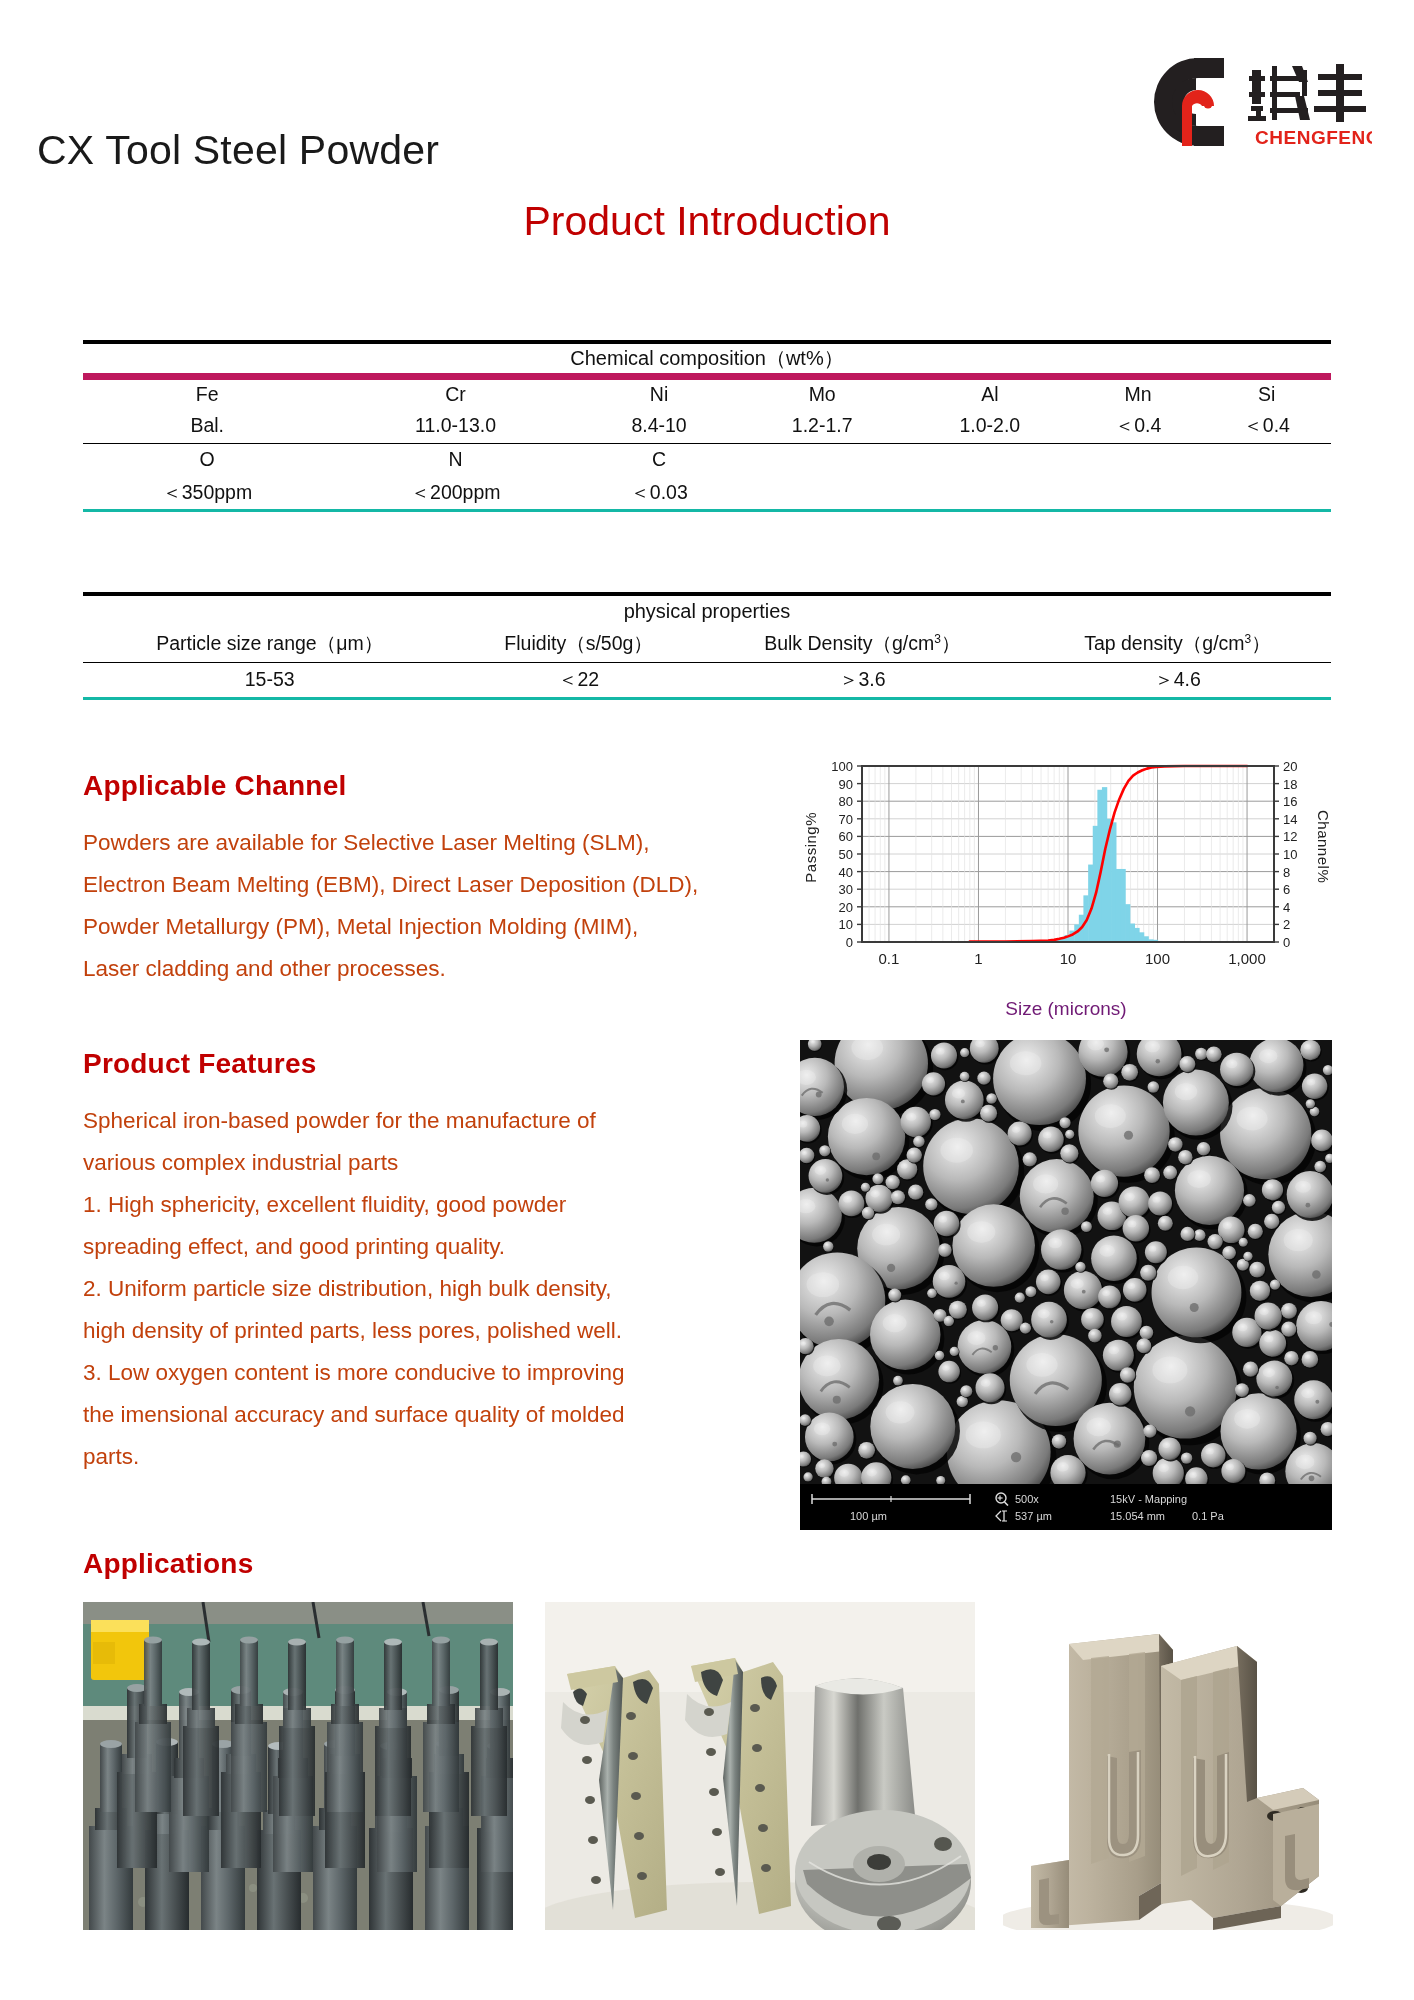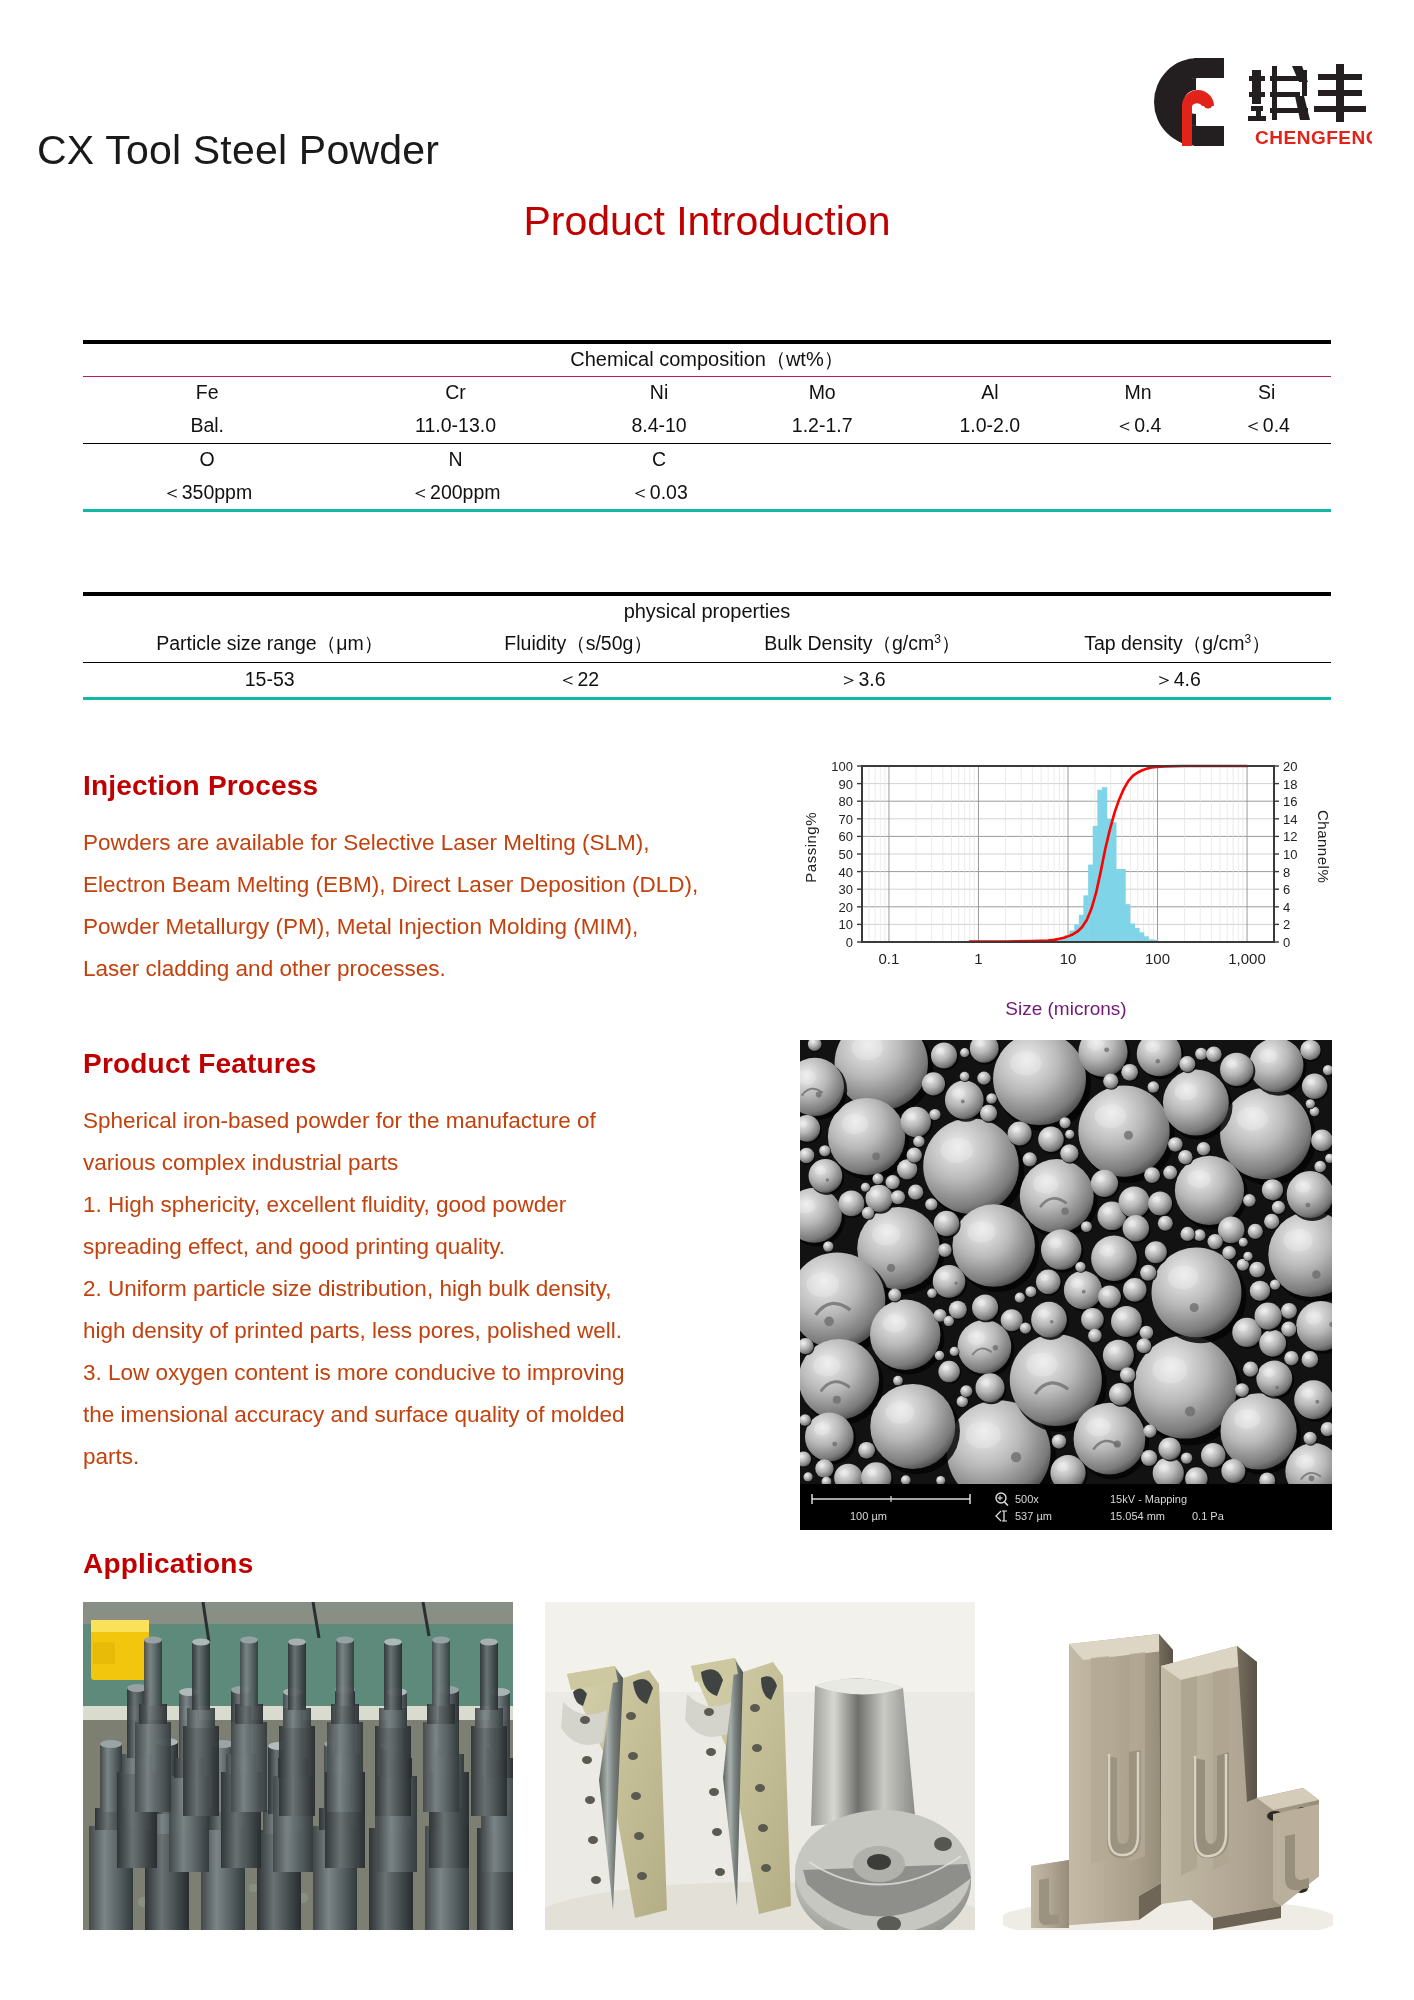--- a/index.html
+++ b/index.html
@@ -44,21 +44,21 @@
   }
   #h-phys  { position: absolute; left: 83px; top: 283px; }
   #h-proc  { position: absolute; left: 83px; top: 770px; }
   #h-feat  { position: absolute; left: 83px; top: 1048px; }
   #h-apps  { position: absolute; left: 83px; top: 1548px; }
 
   
   .tbl { position: absolute; border-collapse: collapse; font-size: 19.5px; }
   .tbl td, .tbl th { font-weight: 400; text-align: center; padding: 0; }
   .rule-top    { border-top: 4px solid #000; }
-  .rule-dbl    { border-bottom: 1px solid #be185d; }
+  .rule-dbl    { border-bottom: 7px solid #be185d; }
   .rule-thin   { border-bottom: 1.6px solid #000; }
   .rule-bot    { border-bottom: 3px solid #14b8a6; }
 
   #tbl-chem { left: 83px; top: 340px; width: 1248px; }
   #tbl-chem .hdr-row td { height: 34px; font-size: 20px; }
   #tbl-chem .sym-row td { height: 33px; }
   #tbl-chem .val-row td { height: 34px; }
 
   #tbl-phys { left: 83px; top: 592px; width: 1248px; }
   #tbl-phys .cap-row td { height: 32px; font-size: 20px; }
@@ -226,21 +226,21 @@
     </tr>
     <tr class="val2-row rule-bot">
       <td>15-53</td>
       <td>＜22</td>
       <td>＞3.6</td>
       <td>＞4.6</td>
     </tr>
   </tbody>
     </table>
 
-  <div class="heading" id="h-proc">Injection Process</div>
+  <div class="heading" id="h-proc">Applicable Channel</div>
   <div class="para" id="p-proc">
     <div>Powders are available for Selective Laser Melting (SLM),</div>
     <div>Electron Beam Melting (EBM), Direct Laser Deposition (DLD),</div>
     <div>Powder Metallurgy (PM), Metal Injection Molding (MIM),</div>
     <div>Laser cladding and other processes.</div>
   </div>
 
   <div id="chart">
     <div class="ch-ylabel-l">Passing%</div>
     <div class="ch-ylabel-r">Channel%</div>

